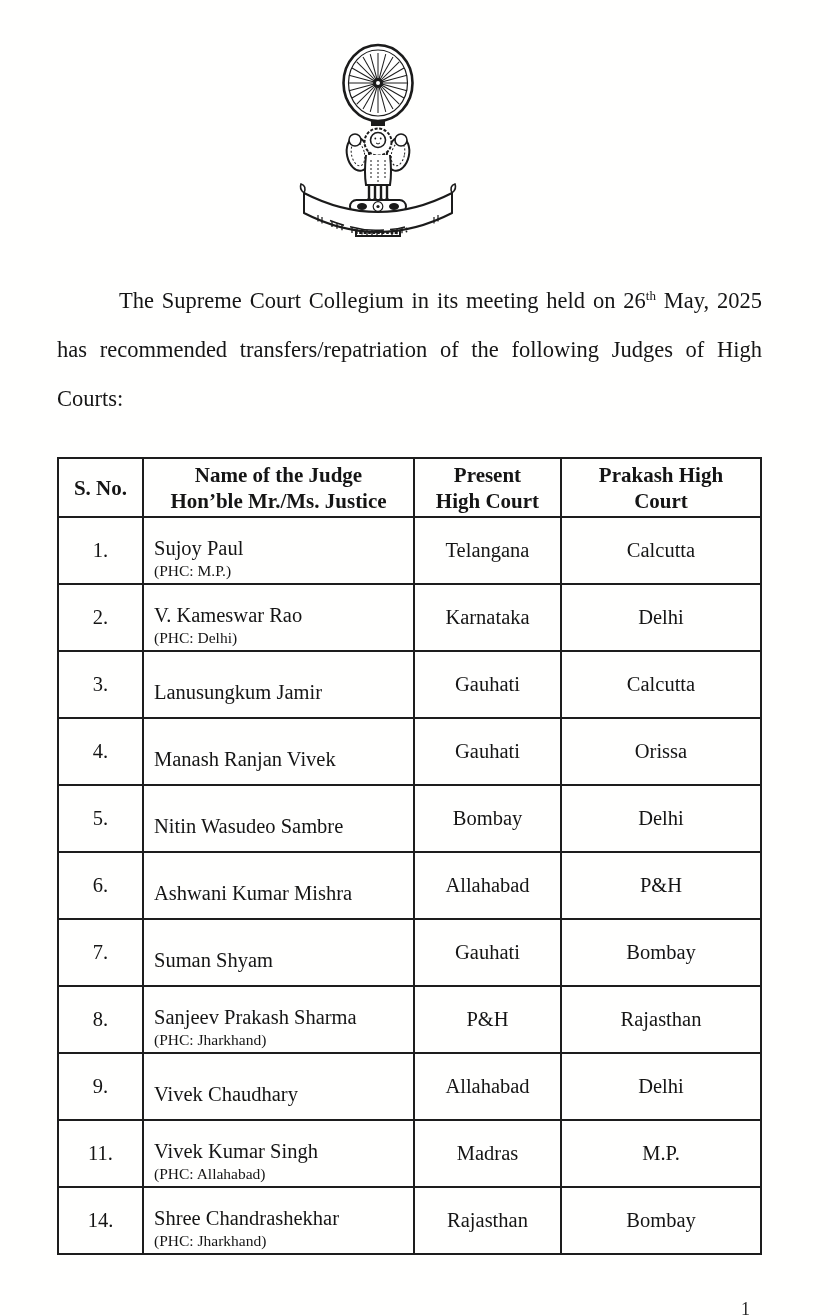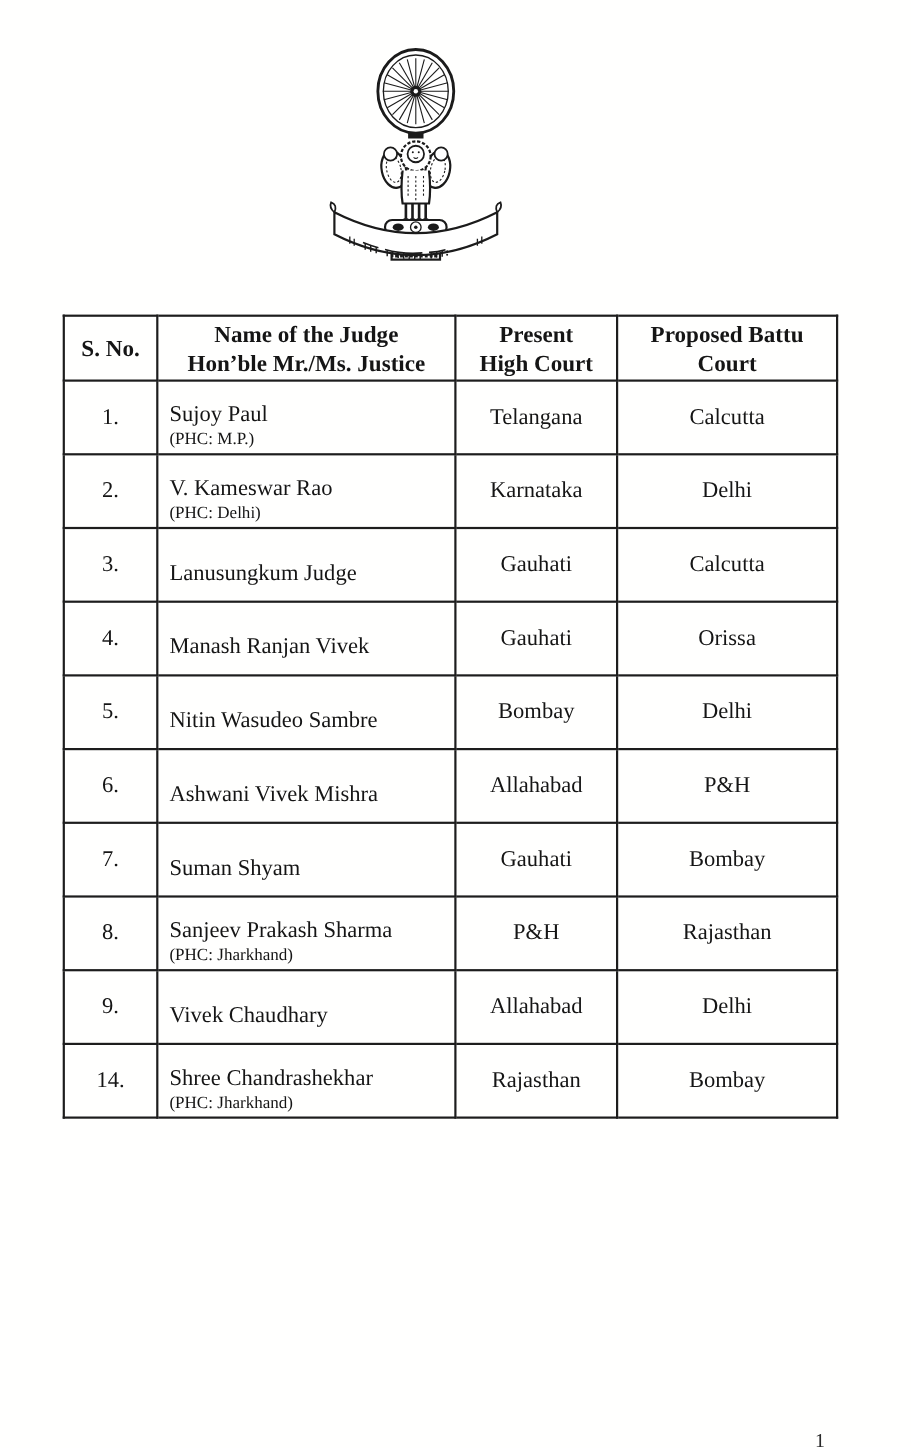--- a/index.html
+++ b/index.html
@@ -176,20 +176,21 @@
         <path d="M36,179.5 v5.5 M41,181.3 v5.5 M46,182.8 v5.5" fill="none" stroke-width="1.3"></path>
         <path d="M56,185.4 v5.5 M61,186.4 v5.5 M66,187.1 v5.5 M71,187.7 v5.5 M76,188 v5.5 M81,188.2 v5.5 M86,188.1 v5.5" fill="none" stroke-width="1.3"></path>
         <path d="M96,187.4 v5.5 M101,186.7 v5.5 M106,185.8 v5.5" fill="none" stroke-width="1.3"></path>
         <circle cx="110.5" cy="186.5" r="0.9" fill="#1b1b1b" stroke="none"></circle>
         <circle cx="110.5" cy="189.5" r="0.9" fill="#1b1b1b" stroke="none"></circle>
       </g>
     </svg>
   </div>
 
 
+  <p class="body-text"><span>The Supreme Court Collegium in its meeting held on 26</span><sup>th</sup><span> May, 2025 has recommended transfers/repatriation of the following Judges of High Courts:</span></p>
 
   <table class="judges">
     <colgroup>
       <col style="width:85px">
         <col style="width:271px">
         <col style="width:147px">
         <col style="width:200px">
     </colgroup>
     <thead>
       <tr>
@@ -198,21 +199,21 @@
           </th>
         <th>
             <span class="hl">Name of the Judge</span>
             <span class="hl">Hon’ble Mr./Ms. Justice</span>
           </th>
         <th>
             <span class="hl">Present</span>
             <span class="hl">High Court</span>
           </th>
         <th>
-            <span class="hl">Proposed Battu</span>
+            <span class="hl">Prakash High</span>
             <span class="hl">Court</span>
           </th>
       </tr>
     </thead>
     <tbody>
       <tr>
         <td class="c">1.</td>
         <td class="name">
             <span class="jname">Sujoy Paul</span>
             <span class="phc">(PHC: M.P.)</span>
@@ -225,21 +226,21 @@
         <td class="name">
             <span class="jname">V. Kameswar Rao</span>
             <span class="phc">(PHC: Delhi)</span>
           </td>
         <td class="c">Karnataka</td>
         <td class="c">Delhi</td>
       </tr>
       <tr>
         <td class="c">3.</td>
         <td class="name">
-            <span class="jname">Lanusungkum Judge</span>
+            <span class="jname">Lanusungkum Jamir</span>
             <span class="phc"></span>
           </td>
         <td class="c">Gauhati</td>
         <td class="c">Calcutta</td>
       </tr>
       <tr>
         <td class="c">4.</td>
         <td class="name">
             <span class="jname">Manash Ranjan Vivek</span>
             <span class="phc"></span>
@@ -252,21 +253,21 @@
         <td class="name">
             <span class="jname">Nitin Wasudeo Sambre</span>
             <span class="phc"></span>
           </td>
         <td class="c">Bombay</td>
         <td class="c">Delhi</td>
       </tr>
       <tr>
         <td class="c">6.</td>
         <td class="name">
-            <span class="jname">Ashwani Vivek Mishra</span>
+            <span class="jname">Ashwani Kumar Mishra</span>
             <span class="phc"></span>
           </td>
         <td class="c">Allahabad</td>
         <td class="c">P&amp;H</td>
       </tr>
       <tr>
         <td class="c">7.</td>
         <td class="name">
             <span class="jname">Suman Shyam</span>
             <span class="phc"></span>
@@ -286,20 +287,29 @@
       <tr>
         <td class="c">9.</td>
         <td class="name">
             <span class="jname">Vivek Chaudhary</span>
             <span class="phc"></span>
           </td>
         <td class="c">Allahabad</td>
         <td class="c">Delhi</td>
       </tr>
       <tr>
+        <td class="c">11.</td>
+        <td class="name">
+            <span class="jname">Vivek Kumar Singh</span>
+            <span class="phc">(PHC: Allahabad)</span>
+          </td>
+        <td class="c">Madras</td>
+        <td class="c">M.P.</td>
+      </tr>
+      <tr>
         <td class="c">14.</td>
         <td class="name">
             <span class="jname">Shree Chandrashekhar</span>
             <span class="phc">(PHC: Jharkhand)</span>
           </td>
         <td class="c">Rajasthan</td>
         <td class="c">Bombay</td>
       </tr>
     </tbody>
   </table>

